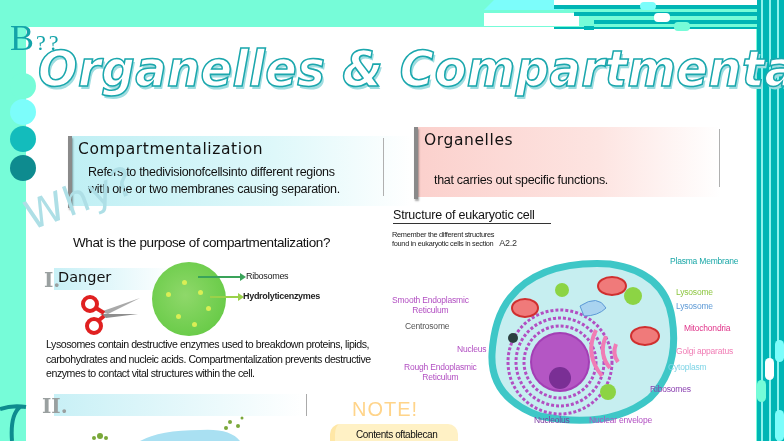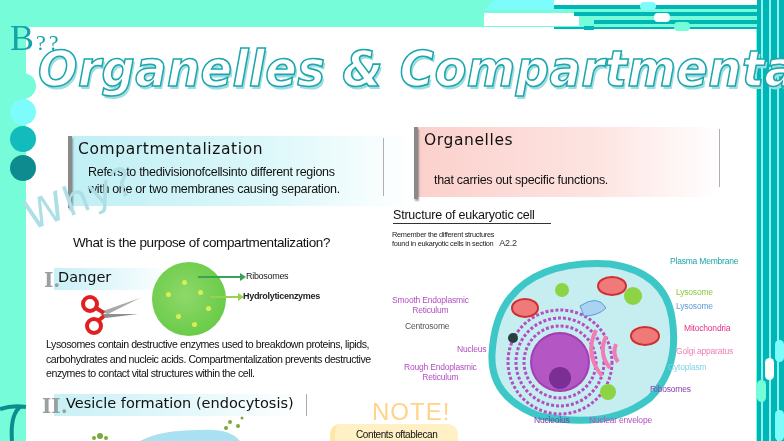--- a/index.html
+++ b/index.html
@@ -45,21 +45,21 @@
   .small-label { position: absolute; font-size: 9px; color: #222; letter-spacing: -0.3px; white-space: nowrap; }
 
   .para { position: absolute; left: 46px; top: 337px; font-size: 10.6px; line-height: 14.6px; color: #111; letter-spacing: -0.45px; width: 330px; }
 
   .struct-title { position: absolute; left: 393px; top: 208px; font-size: 12.5px; color: #111; letter-spacing: -0.2px; border-bottom: 1.5px solid #333; padding-bottom: 1px; width: 158px; }
   .struct-note { position: absolute; left: 392px; top: 230px; font-size: 7.4px; line-height: 9px; color: #222; letter-spacing: -0.3px; }
   .struct-note span { font-size: 9px; margin-left: 6px; color: #333; }
 
   .cell-label { position: absolute; font-size: 8.5px; white-space: nowrap; letter-spacing: -0.2px; line-height: 10px; }
 
-  .note-title { position: absolute; left: 372px; top: 398px; font-size: 24px; color: #ffd48a; letter-spacing: 1px; }
+  .note-title { position: absolute; left: 352px; top: 398px; font-size: 20px; color: #ffd48a; letter-spacing: 1px; }
   .note-box { position: absolute; left: 330px; top: 424px; width: 128px; height: 24px; background: #fff1c5; border-radius: 10px 10px 0 0; border-left: 5px solid #ffe7a6; }
   .note-text { position: absolute; left: 356px; top: 429px; font-size: 10px; color: #111; letter-spacing: -0.4px; }
 </style>
 </head>
 <body>
 
 <div class="top-band"></div>
 <div class="paper"></div>
 
 <svg class="top-right-frame" viewBox="0 0 300 441" width="300" height="441" style="left:484px;">
@@ -139,21 +139,20 @@
 <div class="arrow-line" style="left:198px; top:276px; width:44px; background:#3aa35a; color:#3aa35a;"></div>
 <div class="small-label" style="left:246px; top:271px;">Ribosomes</div>
 <div class="arrow-line" style="left:210px; top:296px; width:30px; background:#9ad14a; color:#9ad14a;"></div>
 <div class="small-label" style="left:243px; top:291px;font-weight:bold;">Hydrolyticenzymes</div>
 
 <div class="para">Lysosomes contain destructive enzymes used to breakdown proteins, lipids, carbohydrates and nucleic acids. Compartmentalization prevents destructive enzymes to contact vital structures within the cell.</div>
 
 <div class="section-head" style="left:42px; top:394px; width:270px;">
   <div class="bar" style="left:12px; width:250px;"></div>
   <span class="num">II.</span>
-  <span class="label" style="left:24px;">Vesicle formation (endocytosis)</span>
   <div class="vr" style="left:264px;"></div>
 </div>
 <svg style="position:absolute; left:80px; top:416px;" width="200" height="25">
   <path d="M60,25 Q80,14 120,14 Q150,12 160,25 Z" fill="#a9e0f2"></path>
   <g fill="#7aa83a">
       <circle cx="20" cy="20" r="3"></circle>
       <circle cx="14" cy="22" r="2"></circle>
       <circle cx="26" cy="22" r="2"></circle>
   <circle cx="150" cy="6" r="2"></circle>
       <circle cx="158" cy="10" r="2"></circle>

